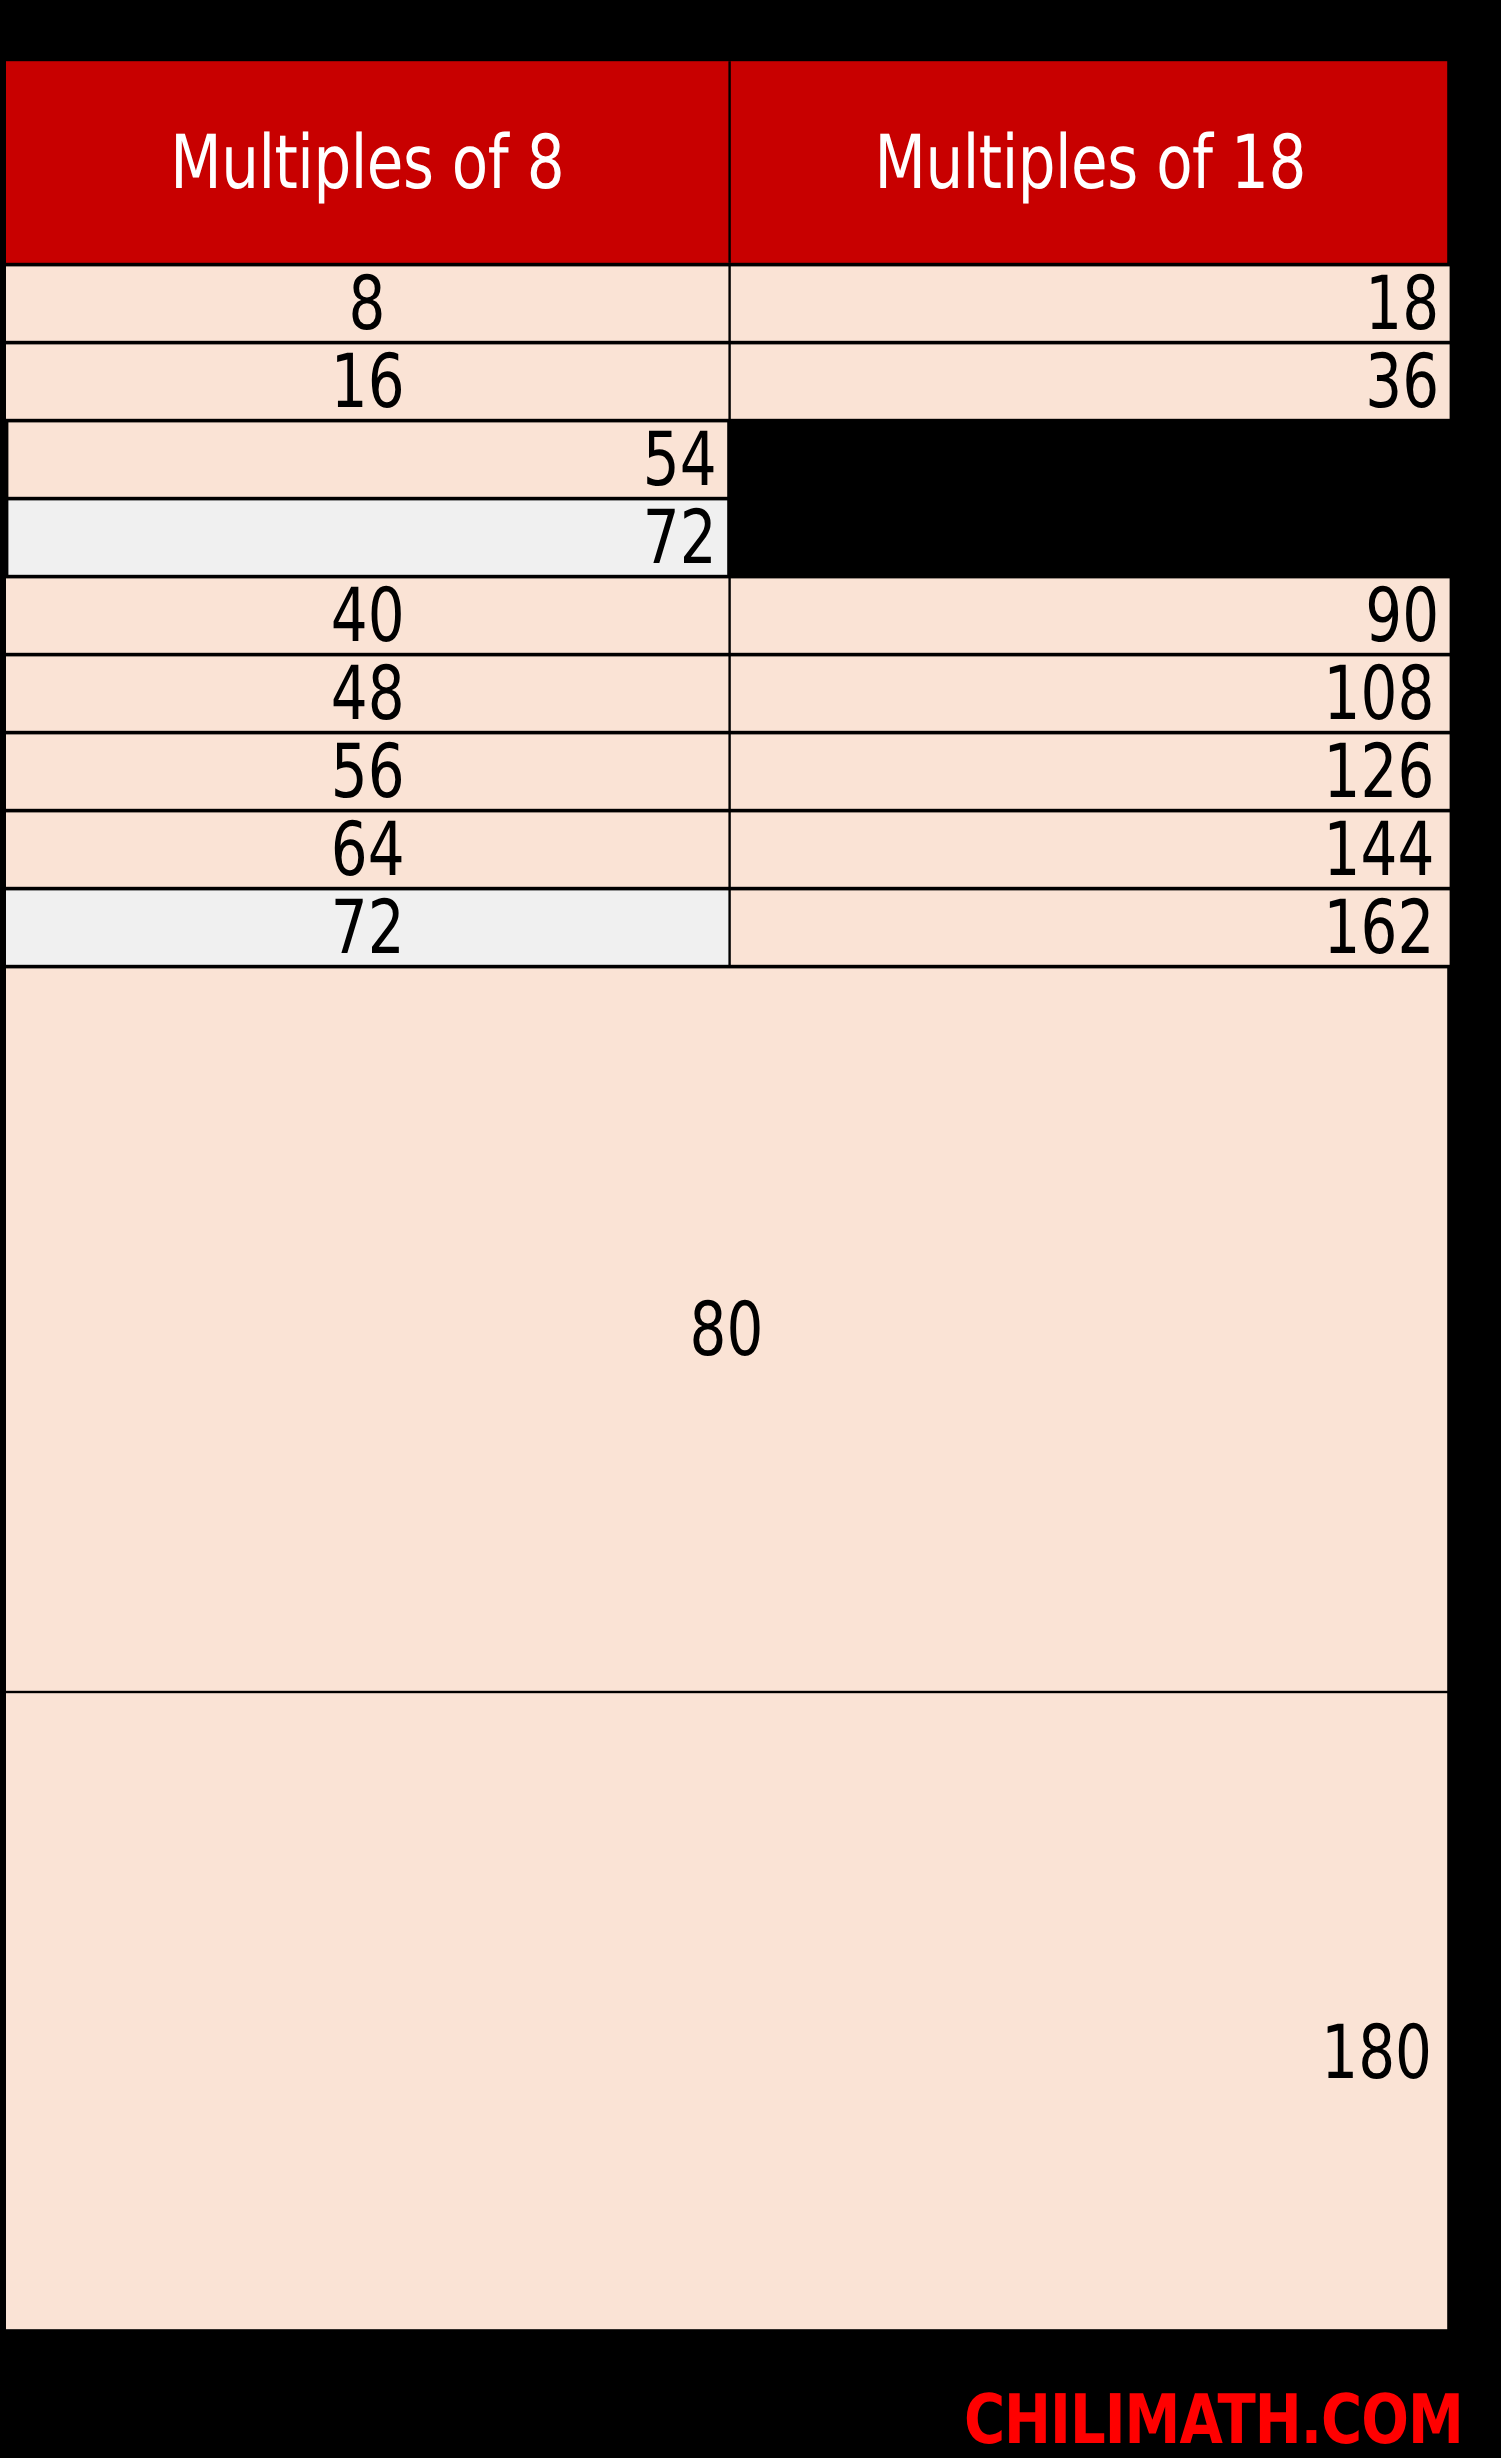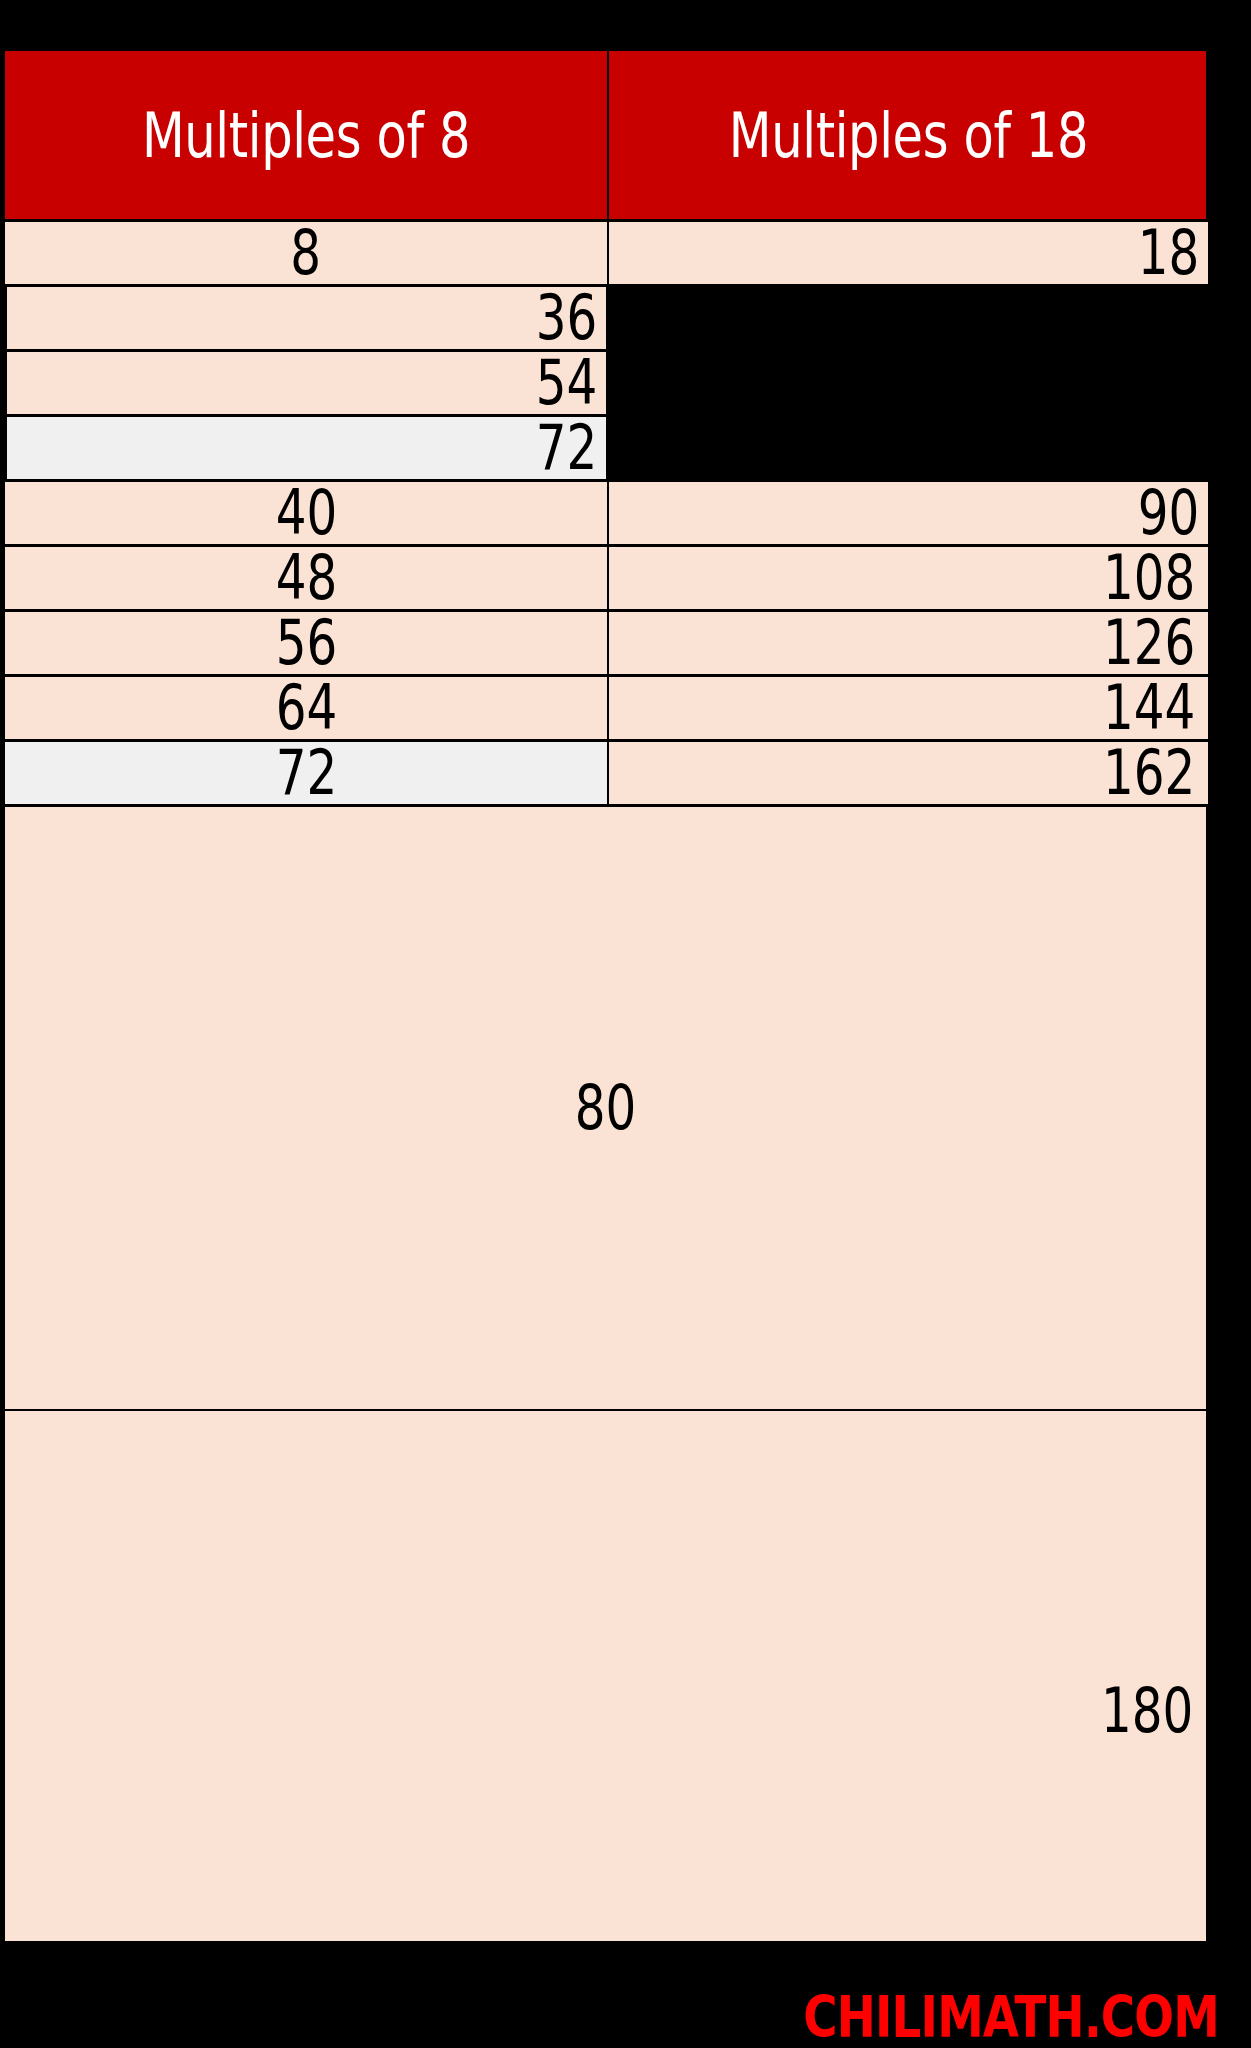--- a/index.html
+++ b/index.html
@@ -157,20 +157,23 @@
         <div class="cell col1">
           <span class="num">8</span>
         </div>
         <div class="col-div"></div>
         <div class="cell col2">
           <span class="num">18</span>
         </div>
       </div>
 
       <div class="row">
+        <div class="cell col1">
+          <span class="num">16</span>
+        </div>
         <div class="col-div"></div>
         <div class="cell col2">
           <span class="num">36</span>
         </div>
       </div>
 
       <div class="row">
         <div class="col-div"></div>
         <div class="cell col2">
           <span class="num">54</span>

